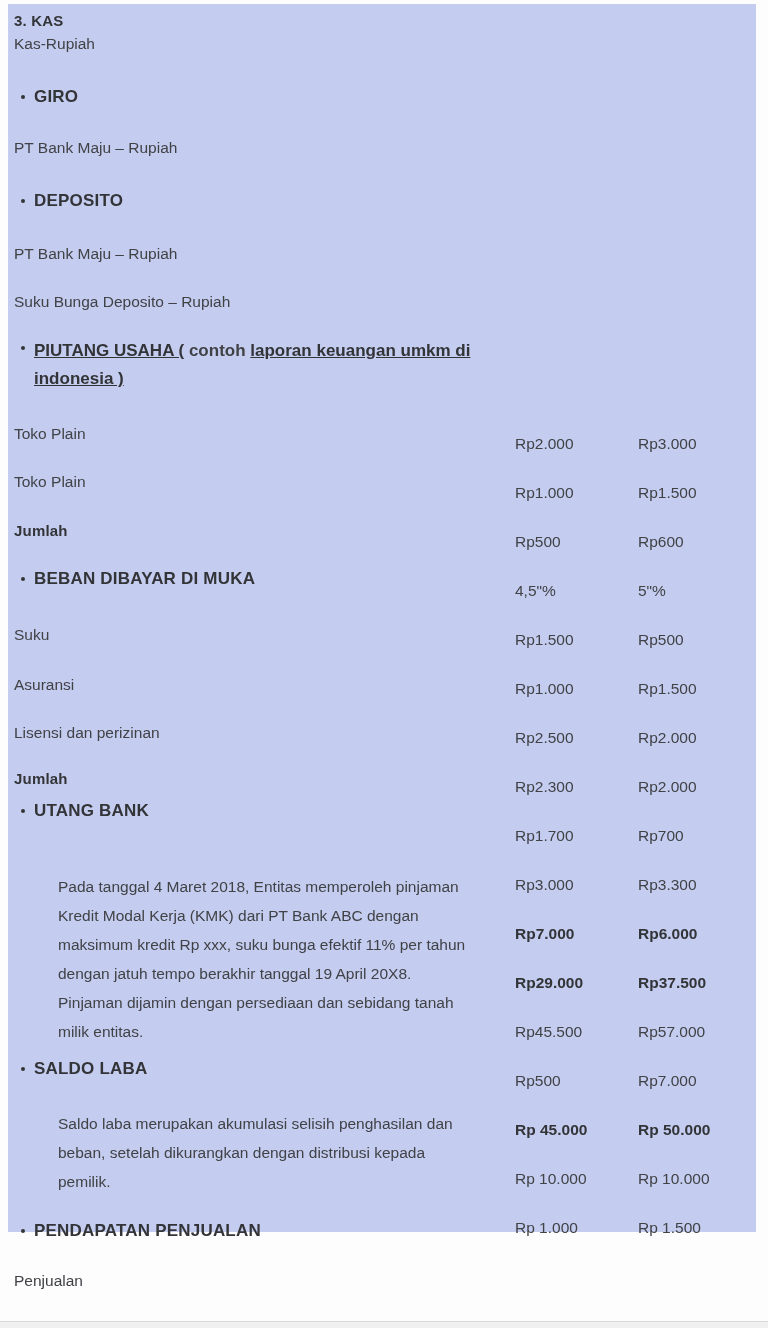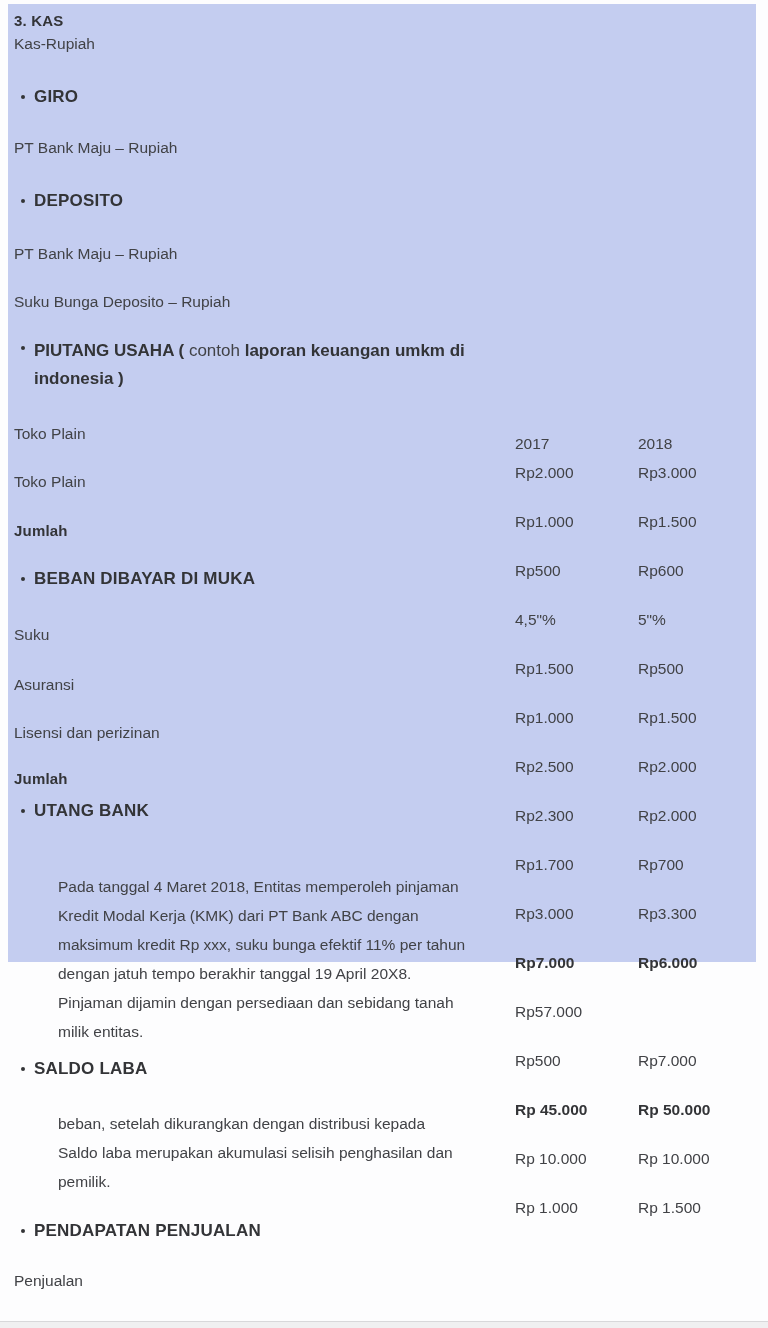--- a/index.html
+++ b/index.html
@@ -16,21 +16,21 @@
     font-family:"Liberation Sans", sans-serif;
     background:var(--page-bg);
     width:768px;height:1328px;
     position:relative;
     overflow:hidden;
     color:var(--text);
   }
   .panel{
     position:absolute;
     left:8px;top:4px;
-    width:748px;height:958px;
+    width:748px;height:1228px;
     background:var(--panel-bg);
   }
   .line{
     position:absolute;
     left:6px;
     font-size:15.5px;
     line-height:22px;
     color:var(--text);
     white-space:nowrap;
   }
@@ -55,22 +55,22 @@
     margin:9px 9px 0 7px;
     flex:0 0 4px;
   }
   .bullet-label{
     font-weight:bold;
     color:var(--text-bold);
     letter-spacing:.2px;
     white-space:nowrap;
   }
   .mixed .bullet-text{white-space:normal;line-height:28px;}
-  .mixed .regular{font-weight:normal;color:var(--text);}
-  .mixed b{color:var(--text-bold);}
+  .mixed .regular{font-weight:bold;color:var(--text);}
+  .mixed b{color:var(--text-bold);text-decoration:underline;}
   .para{
     position:absolute;
     left:6px;
     font-size:15.5px;
     line-height:29px;
     color:var(--text);
     margin-left:44px;
   }
   .para div{white-space:nowrap;}
   .figures{
@@ -162,37 +162,33 @@
     <div>Pinjaman dijamin dengan persediaan dan sebidang tanah</div>
     <div>milik entitas.</div>
   </div>
 
   <div class="bullet-line" style="top:1054px">
     <span class="dot"></span>
     <span class="bullet-label">SALDO LABA</span>
   </div>
 
   <div class="para" style="top:1105px">
+    <div>Saldo laba merupakan akumulasi selisih penghasilan dan</div>
     <div>beban, setelah dikurangkan dengan distribusi kepada</div>
-    <div>Saldo laba merupakan akumulasi selisih penghasilan dan</div>
     <div>pemilik.</div>
   </div>
 
   <div class="bullet-line" style="top:1216px">
     <span class="dot"></span>
     <span class="bullet-label">PENDAPATAN PENJUALAN</span>
   </div>
 
   <div class="line" style="top:1266px">Penjualan</div>
 
   <div class="figures">
-    <div class="fig-header">
-      <span class="c1">2017</span>
-      <span class="c2">2018</span>
-    </div>
     <div class="fig-row">
       <span class="c1">Rp2.000</span>
       <span class="c2">Rp3.000</span>
     </div>
     <div class="fig-row">
       <span class="c1">Rp1.000</span>
       <span class="c2">Rp1.500</span>
     </div>
     <div class="fig-row">
       <span class="c1">Rp500</span>
@@ -223,21 +219,26 @@
       <span class="c2">Rp700</span>
     </div>
     <div class="fig-row">
       <span class="c1">Rp3.000</span>
       <span class="c2">Rp3.300</span>
     </div>
     <div class="fig-row bold">
       <span class="c1">Rp7.000</span>
       <span class="c2">Rp6.000</span>
     </div>
-    <div class="fig-row">
+    <div class="fig-row bold">
+      <span class="c1">Rp29.000</span>
+      <span class="c2">Rp37.500</span>
+    </div>
+    <div class="fig-row">
+      <span class="c1">Rp45.500</span>
       <span class="c2">Rp57.000</span>
     </div>
     <div class="fig-row">
       <span class="c1">Rp500</span>
       <span class="c2">Rp7.000</span>
     </div>
     <div class="fig-row bold">
       <span class="c1">Rp 45.000</span>
       <span class="c2">Rp 50.000</span>
     </div>

